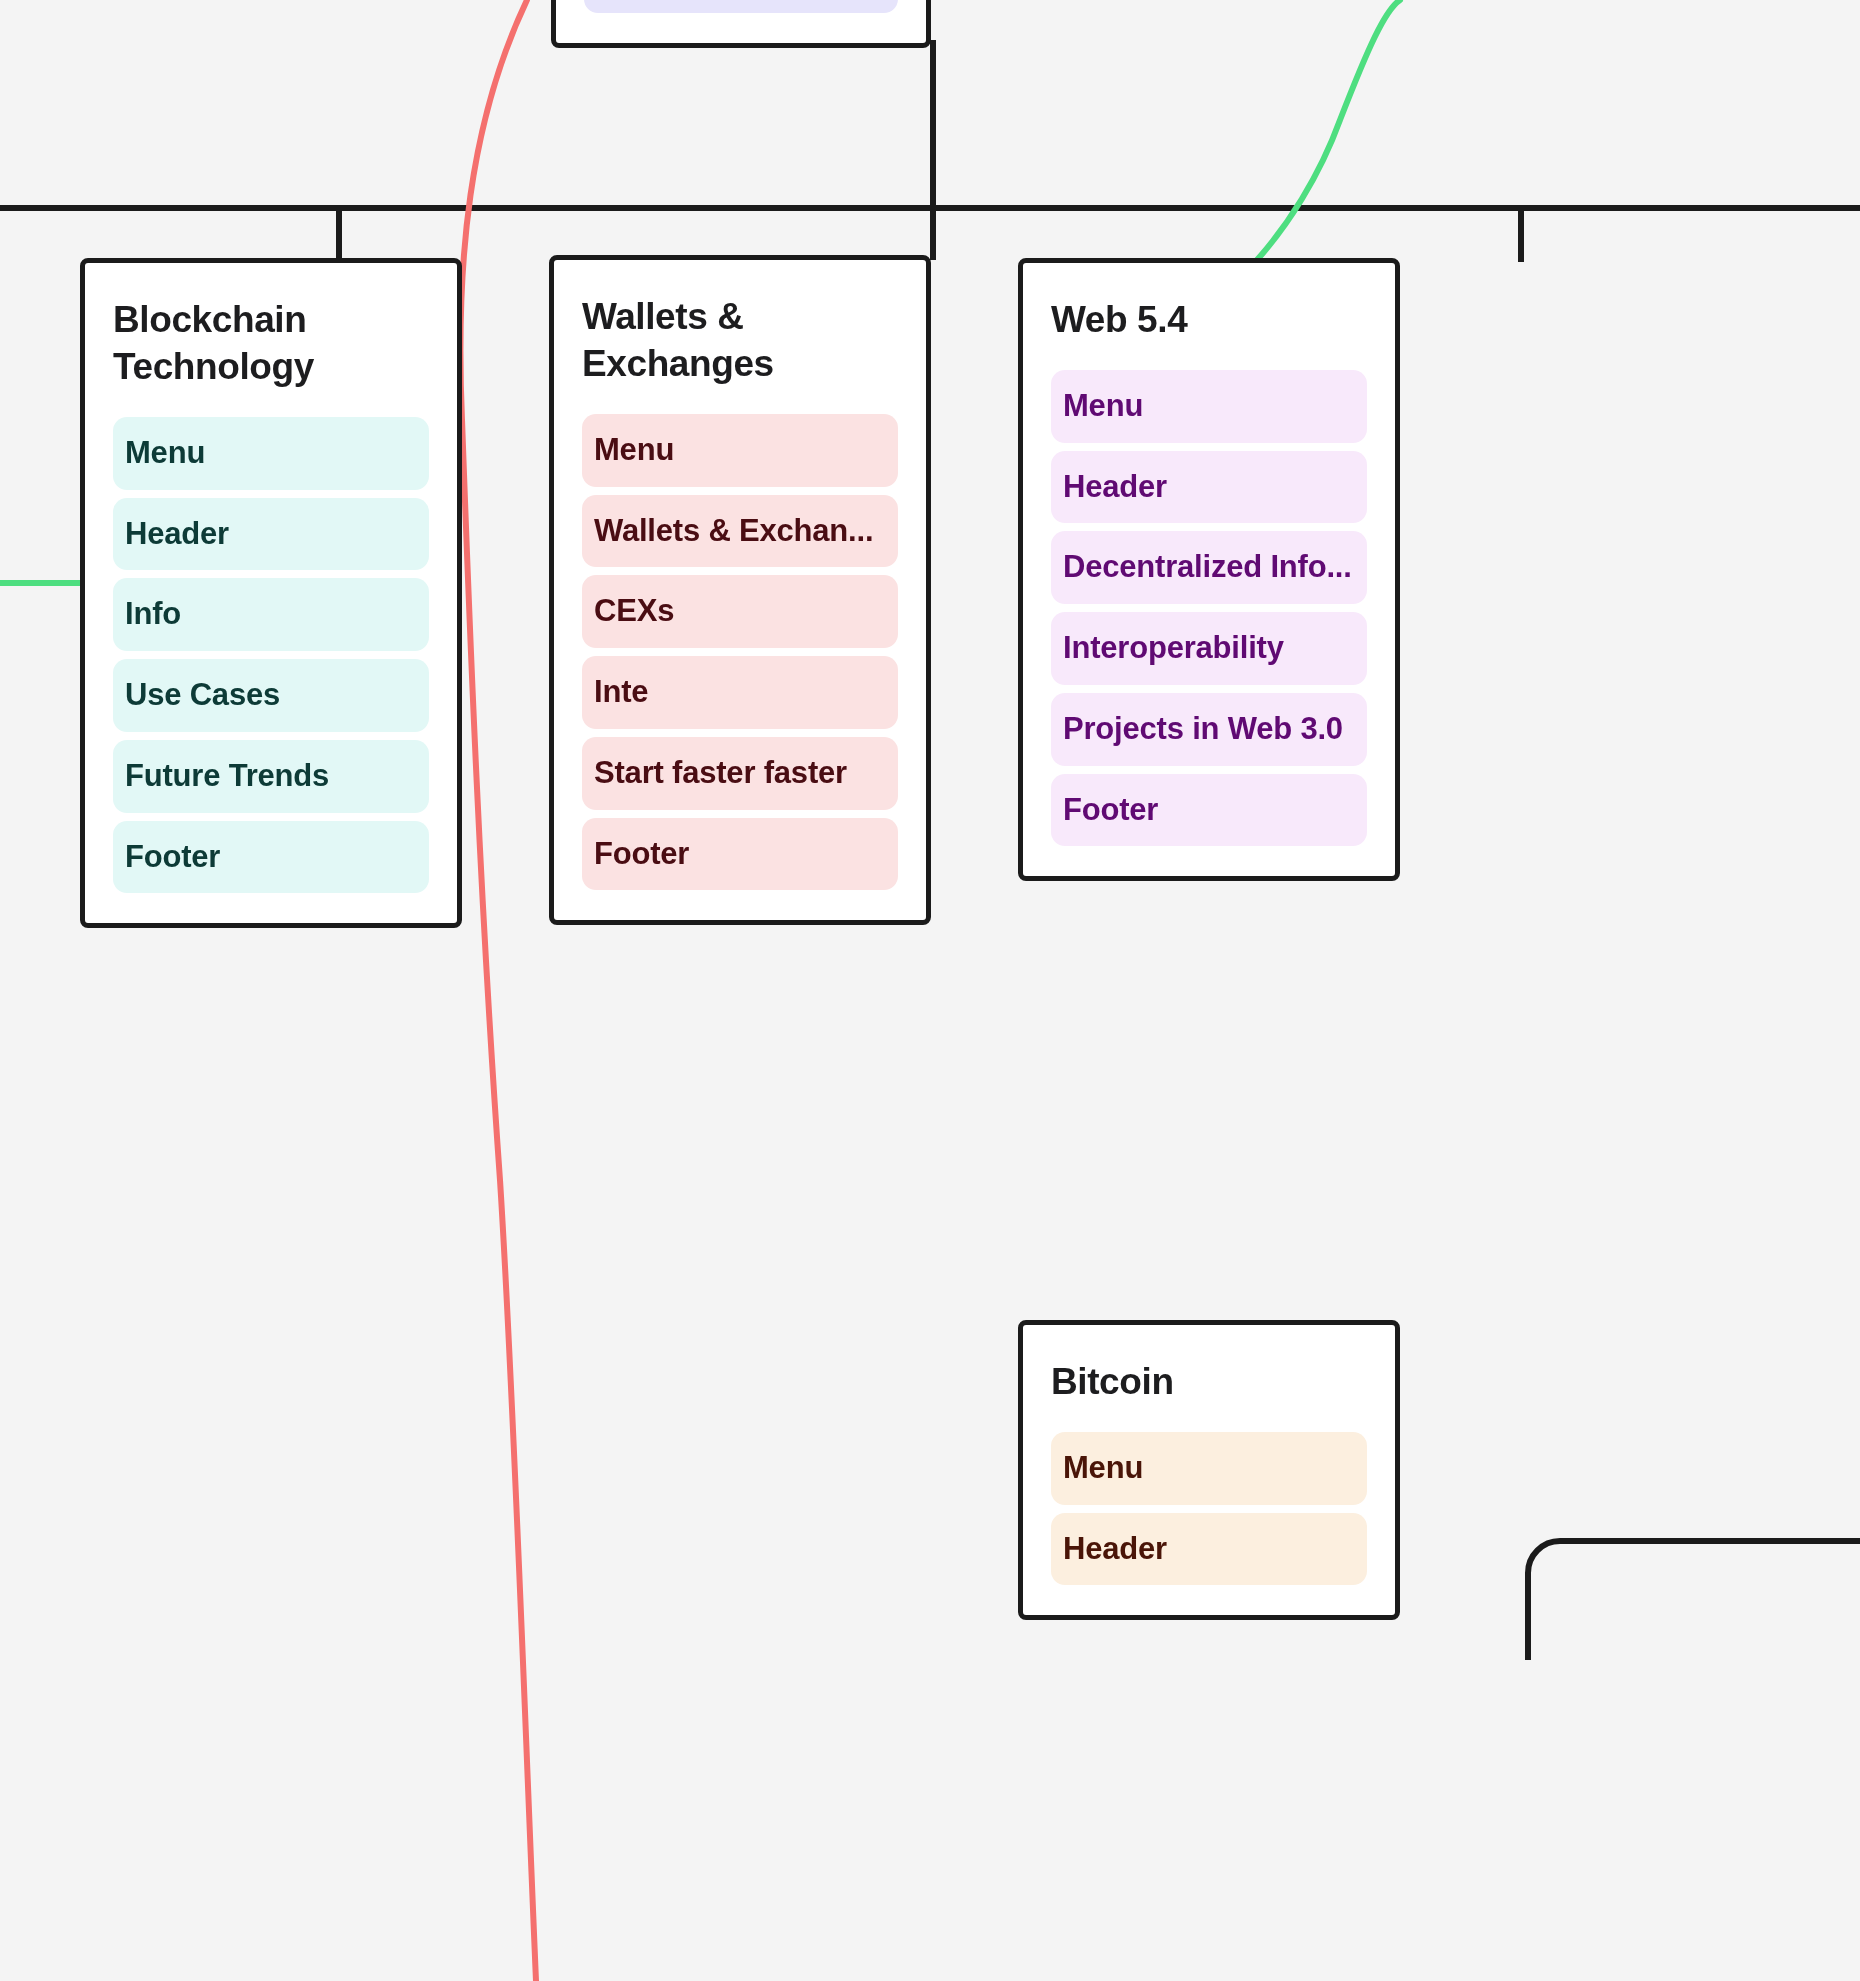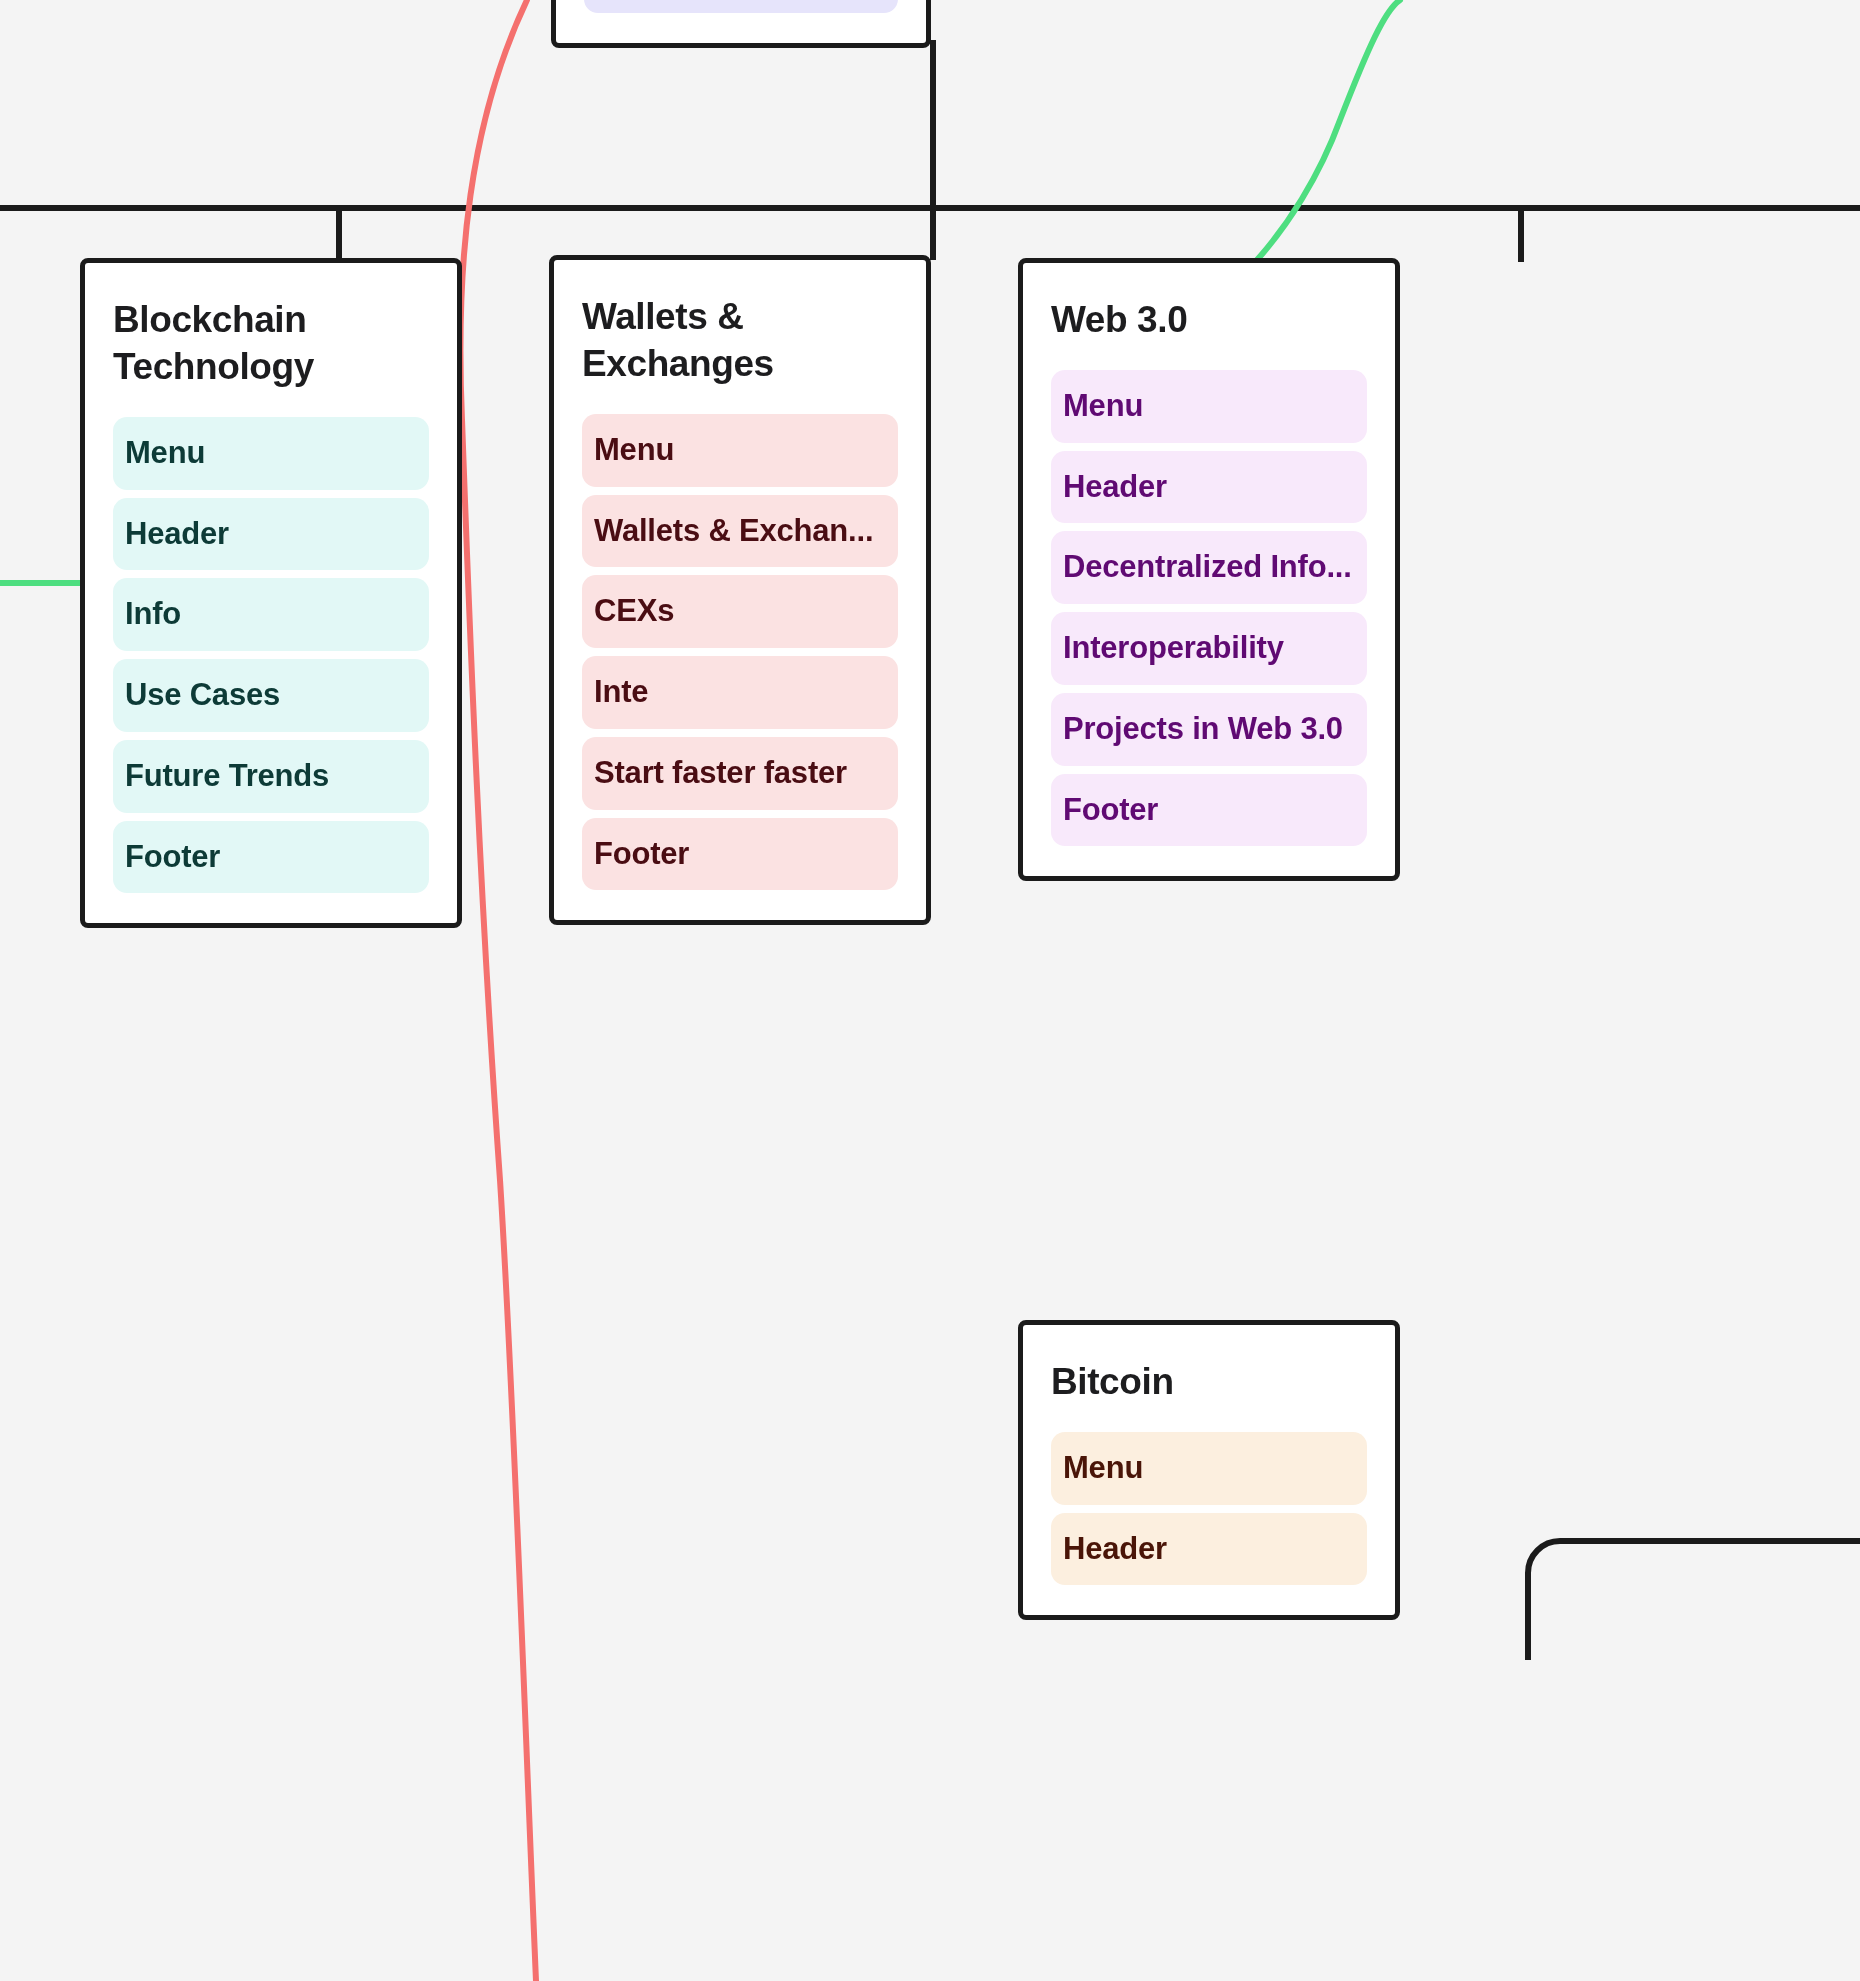--- a/index.html
+++ b/index.html
@@ -168,21 +168,21 @@
       <div class="node-item">Menu</div>
       <div class="node-item">Wallets &amp; Exchan...</div>
       <div class="node-item">CEXs</div>
       <div class="node-item">Inte</div>
       <div class="node-item">Start faster faster</div>
       <div class="node-item">Footer</div>
     </div>
   </div>
 
   <div class="node theme-purple" id="node-web3">
-    <div class="node-title">Web 3.0</div>
+    <div class="node-title">Web 5.4</div>
     <div class="node-list">
       <div class="node-item">Menu</div>
       <div class="node-item">Header</div>
       <div class="node-item">Decentralized Info...</div>
       <div class="node-item">Interoperability</div>
       <div class="node-item">Projects in Web 3.0</div>
       <div class="node-item">Footer</div>
     </div>
   </div>
 

